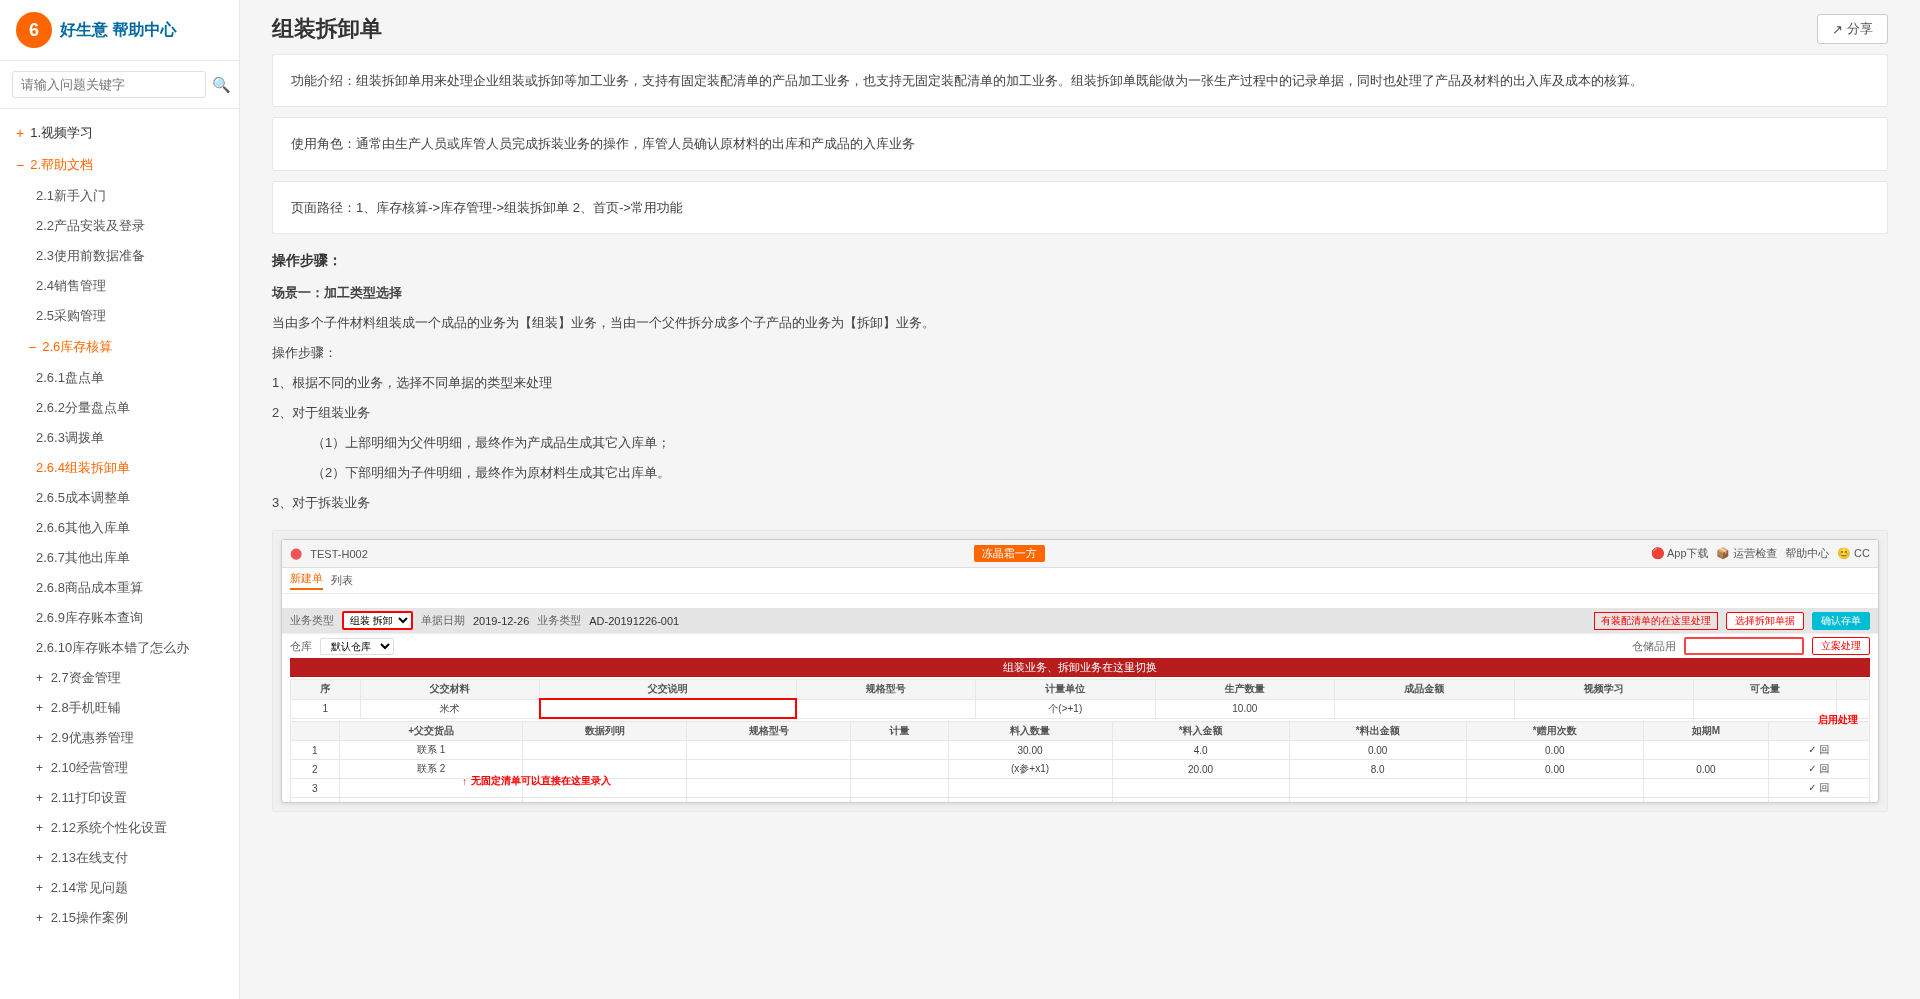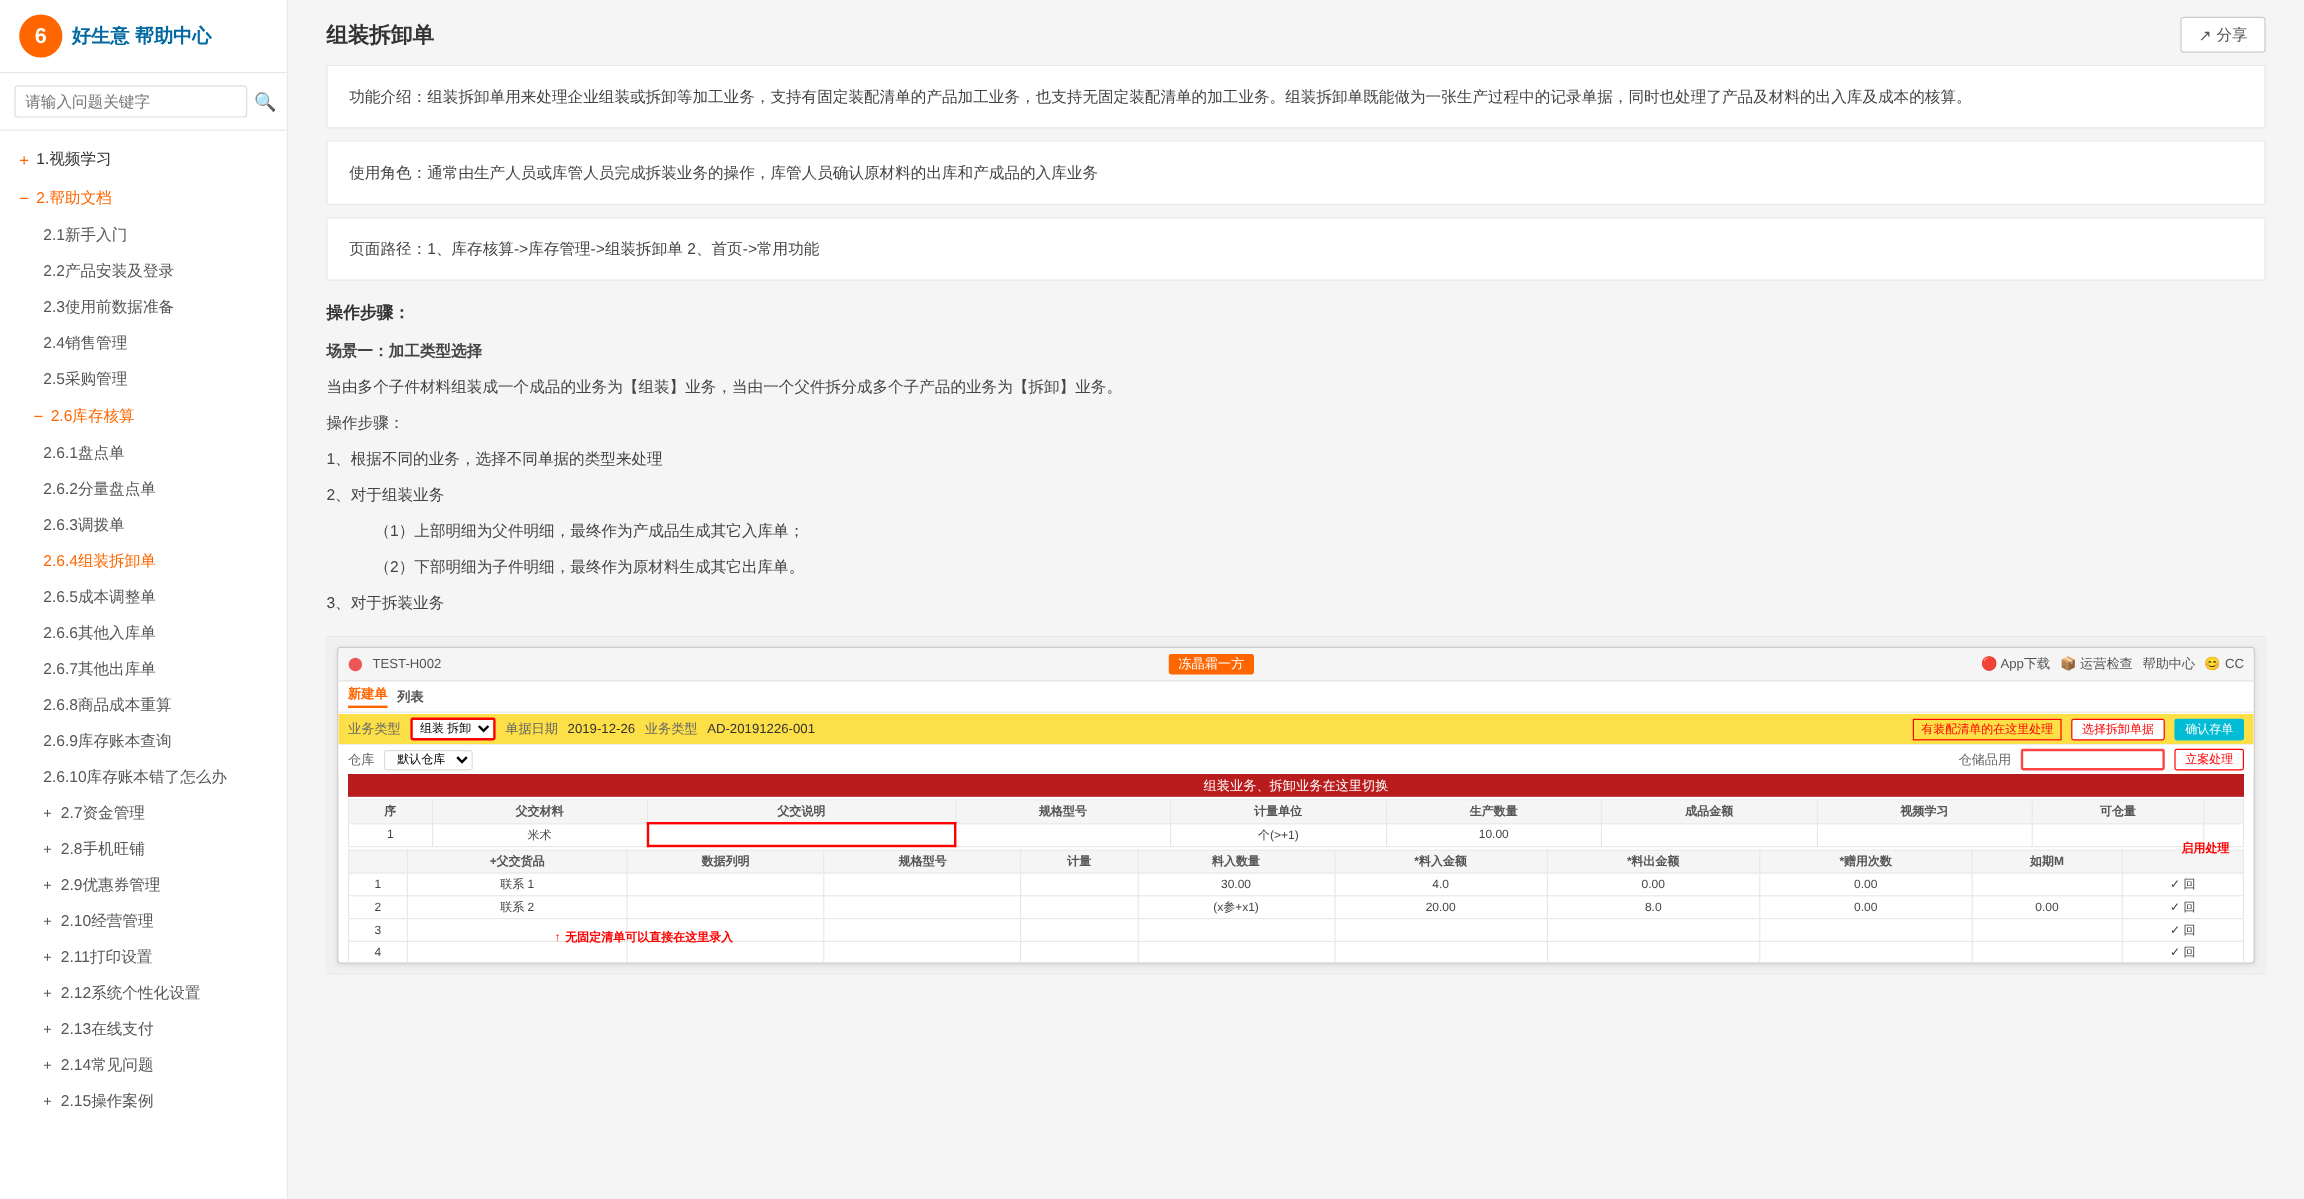--- a/index.html
+++ b/index.html
@@ -108,21 +108,21 @@
       background: #f5f5f5;
     }
     .main-header {
       display: flex;
       align-items: center;
       justify-content: space-between;
       padding: 14px 32px 10px 32px;
       background: #f5f5f5;
     }
     .page-title {
-      font-size: 18px;
+      font-size: 22px;
       font-weight: bold;
       color: #333;
     }
     .share-btn {
       border: 1px solid #ccc;
       border-radius: 3px;
       padding: 5px 14px;
       background: #fff;
       font-size: 13px;
       cursor: pointer;
@@ -399,26 +399,26 @@
             <span>TEST-H002</span>
             <span style="flex:1"></span>
             <span class="sim-org-badge">冻晶霜一方</span>
             <span style="flex:1"></span>
             <span>🔴 App下载</span>
             <span>📦 运营检查</span>
             <span>帮助中心</span>
             <span>😊 CC</span>
           </div>
 
-          <div style="display:flex; background:#fff; border-bottom:1px solid #e8e8e8; padding: 0 8px; font-size:11px; gap:8px; align-items:center; height:26px;font-weight:bold;">
+          <div style="display:flex; background:#fff; border-bottom:1px solid #e8e8e8; padding: 0 8px; font-size:11px; gap:8px; align-items:center; height:26px;">
             <span style="color:#f60; border-bottom:2px solid #f60; padding-bottom:2px;">新建单</span>
             <span style="color:#555;">列表</span>
           </div>
 
-          <div class="sim-form-row" style="background:#fde047; margin-top:1px; border-bottom:1px solid #eee;">
+          <div class="sim-form-row" style="background:#e5e5e5; margin-top:14px; border-bottom:1px solid #eee;">
             <span class="sim-label">业务类型</span>
             <select class="sim-topbar-select" style="border:2px solid #f00; font-size:10px; padding:1px 2px;">
               <option>组装 拆卸</option>
             </select>
             <span class="sim-label">单据日期</span>
             <span style="font-size:11px;">2019-12-26</span>
             <span class="sim-label">业务类型</span>
             <span style="font-size:11px;">AD-20191226-001</span>
             <span style="flex:1;"></span>
 

